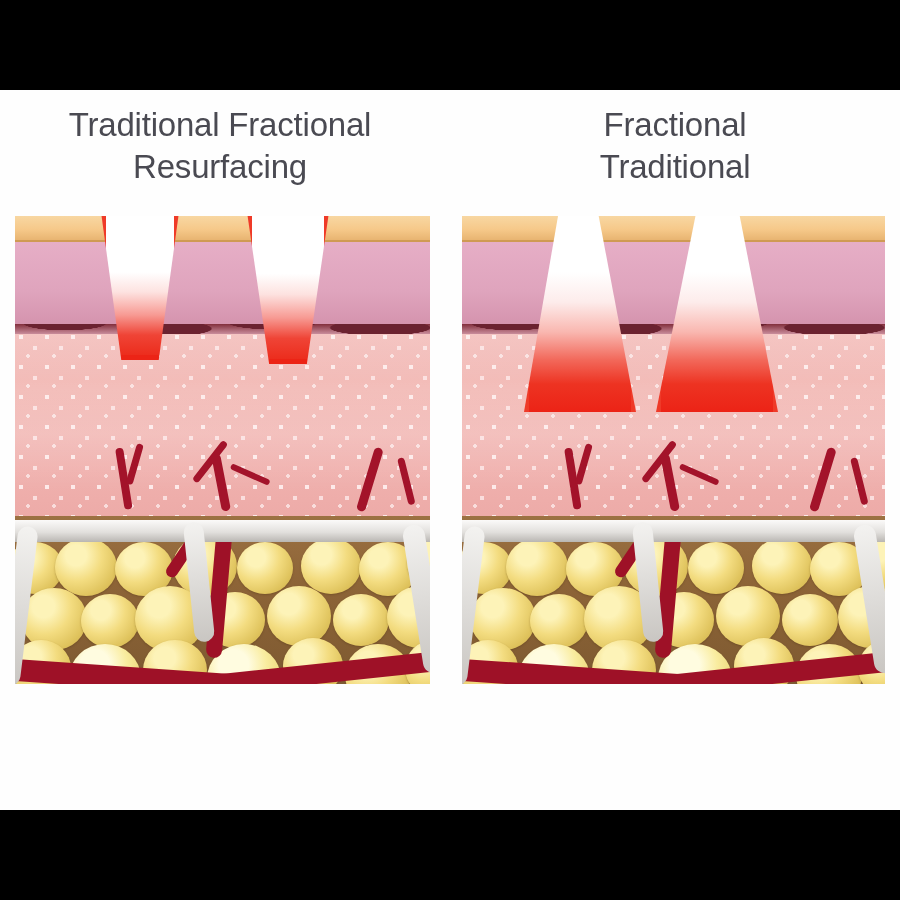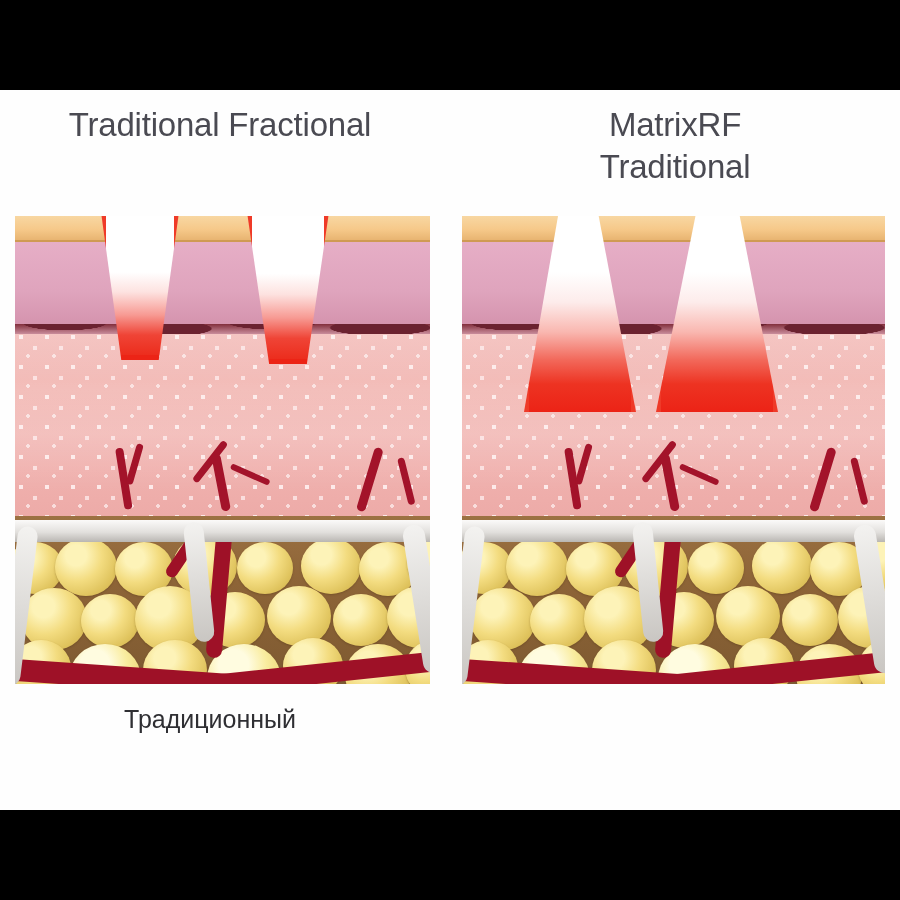--- a/index.html
+++ b/index.html
@@ -130,24 +130,25 @@
 </style>
 </head>
 <body>
 
 <div id="stage">
 
   <div id="canvas">
 
     <div class="title" id="title-left">
       <span>Traditional Fractional</span>
+      <span class="l2">Resurfacing</span>
     </div>
 
     <div class="title" id="title-right">
-      <span>MatrixRF</span>
+      <span>Fractional</span>
       <span class="l2">Traditional</span>
     </div>
 
     <div class="panel" id="panel-left">
 
       <div class="dermis"></div>
       <div class="basal"></div>
       <div class="epidermis"></div>
       <div class="stratum"></div>
 
@@ -254,21 +255,20 @@
         <div class="septum" style="left:-6px; top:10px; width:20px; height:160px; transform:rotate(7deg);"></div>
         <div class="septum" style="left:176px; top:6px; width:20px; height:120px; transform:rotate(-6deg);"></div>
         <div class="septum" style="left:402px; top:8px; width:22px; height:150px; transform:rotate(-9deg);"></div>
       </div>
 
       <div class="cone" style="left:62px; width:112px; height:200px; clip-path:polygon(31% 0%, 66% 0%, 100% 100%, 0% 100%);"></div>
       <div class="cone" style="left:194px; width:122px; height:200px; clip-path:polygon(33% 0%, 68% 0%, 100% 100%, 0% 100%);"></div>
     </div>
 
     <div class="caption" id="caption-left">
-      <span>Традиционный</span>
     </div>
 
 
   </div>
 
   <div class="letterbox" id="bar-top"></div>
   <div class="letterbox" id="bar-bottom"></div>
 
 </div>
 

